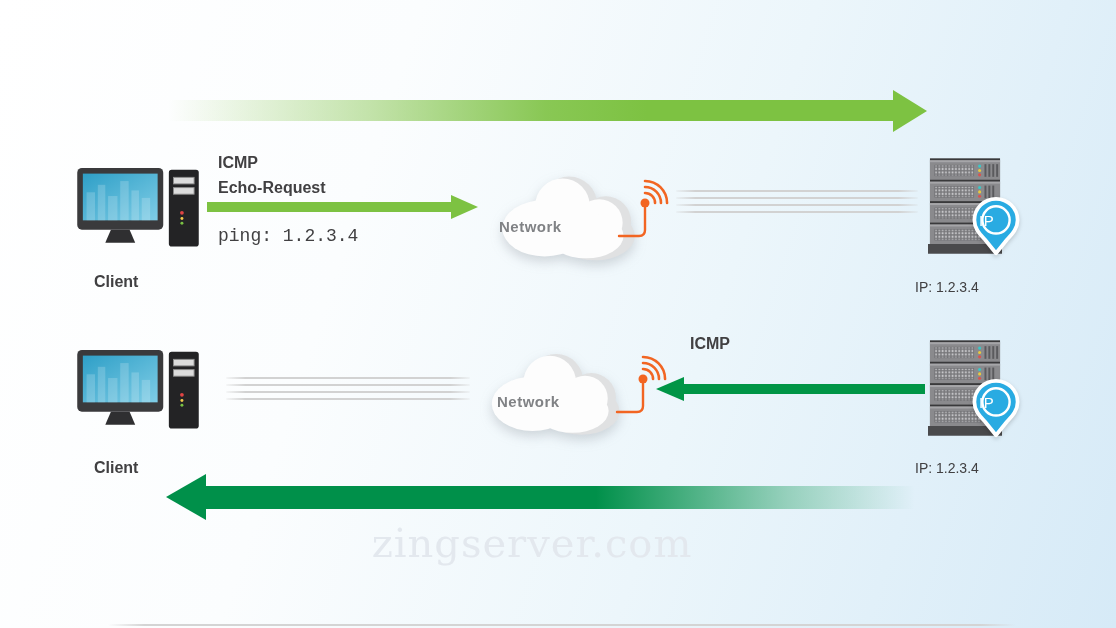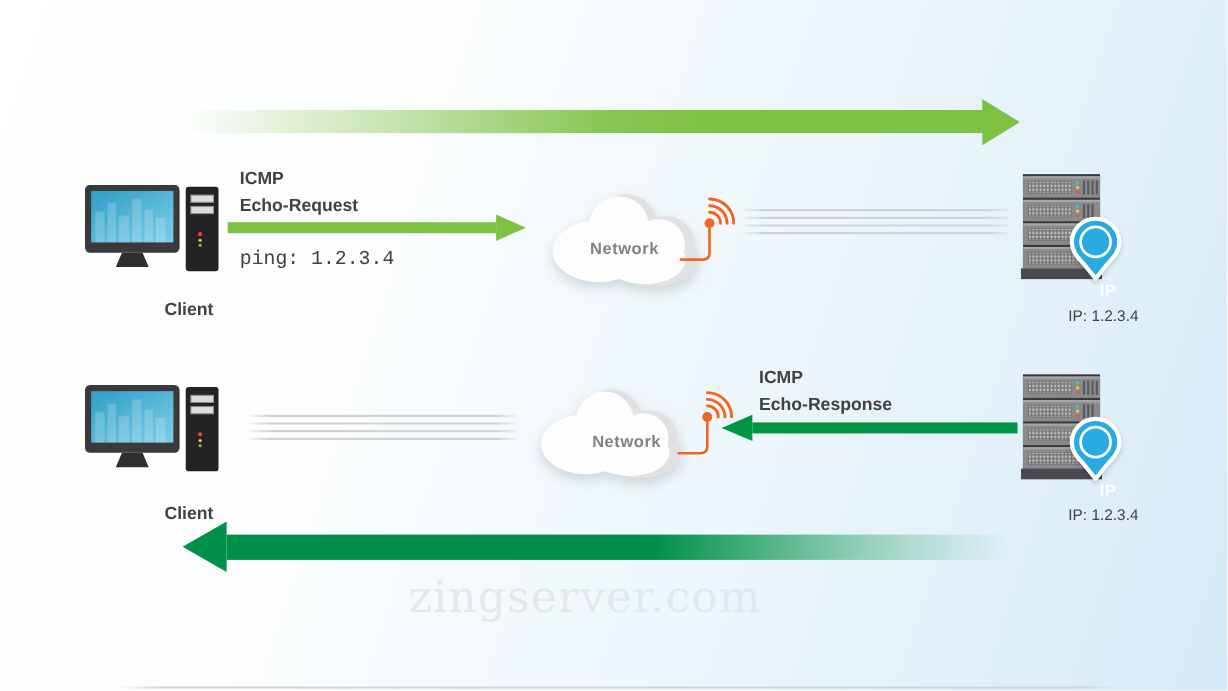--- a/index.html
+++ b/index.html
@@ -2,21 +2,21 @@
 <html><head>
 <meta charset="utf-8">
 <style>
   html,body{margin:0;padding:0;background:#ffffff;}
   #canvas{
     position:relative;width:1116px;height:628px;overflow:hidden;
     background:linear-gradient(108deg,#ffffff 0%,#fbfdfe 32%,#ecf6fb 62%,#d6eaf7 100%);
     font-family:"Liberation Sans",sans-serif;
   }
   .abs{position:absolute;}
-  .center{text-align:right;}
+  .center{text-align:left;}
 
   
   .arrow-body{position:absolute;}
   .tri{position:absolute;width:0;height:0;}
 
   #top-arrow-body{left:168px;top:100px;width:726px;height:21px;
     background:linear-gradient(to right,rgba(125,194,66,0) 0%,rgba(125,194,66,0.45) 28%,rgba(125,194,66,0.9) 52%,#7DC242 66%);}
   #top-arrow-head{left:893px;top:90px;border-top:21px solid transparent;border-bottom:21px solid transparent;border-left:34px solid #7DC242;}
 
   #req-arrow-body{left:207px;top:202px;width:244px;height:10px;background:#7DC242;}
@@ -35,21 +35,21 @@
     background:linear-gradient(to right,rgba(205,205,205,0.15),#d2d2d2 8%,#d2d2d2 92%,rgba(205,205,205,0.15));}
   #lines-request{left:676px;top:190px;width:242px;}
   #lines-response{left:226px;top:377px;width:244px;}
 
   
   .flow-title{font-size:16px;font-weight:bold;color:#414042;line-height:25px;}
   .small-note{font-size:18px;color:#414042;font-family:Liberation Mono, monospace;}
   .client-label{font-size:16px;font-weight:bold;color:#414042;margin-top:12px;}
   .network-label{font-size:15px;font-weight:600;color:#808285;letter-spacing:0.5px;}
   .ip-label{font-size:14px;color:#414042;}
-  .pin-text{font-size:15px;font-weight:bold;color:#ffffff;letter-spacing:0.5px;margin-top:44px;}
+  .pin-text{font-size:15px;font-weight:normal;color:#ffffff;letter-spacing:0.5px;}
 
   #watermark{left:332px;top:520px;width:400px;text-align:center;
     font-family:"DejaVu Serif",serif;font-size:40px;color:#e3e8ee;letter-spacing:1px;}
 
   #bottom-edge{left:108px;top:624px;width:908px;height:2px;
     background:linear-gradient(to right,rgba(214,214,214,0),#d4d4d4 4%,#d4d4d4 96%,rgba(214,214,214,0));border-radius:1px;}
 
   .cloud-svg{filter:drop-shadow(0 5px 6px rgba(110,120,130,0.28));}
   .pin-svg{filter:drop-shadow(0 2px 2px rgba(0,0,0,0.18));}
 </style>
@@ -219,21 +219,20 @@
   <svg class="abs cloud-svg" style="left:480px;top:346px" width="154" height="94">
       <use href="#sym-cloud"></use>
     </svg>
   <div class="abs center network-label" style="left:497px;top:393px;width:104px">Network</div>
   <svg class="abs" style="left:615px;top:354px" width="64" height="64">
       <use href="#sym-antenna"></use>
     </svg>
 
   <div class="abs flow-title" style="left:690px;top:331px">
     <div>ICMP</div>
-    <div>Echo-Response</div>
   </div>
   <div class="arrow-body" id="resp-arrow-body"></div>
   <div class="tri" id="resp-arrow-head"></div>
 
   <svg class="abs" style="left:928px;top:340px" width="74" height="98">
       <use href="#sym-server"></use>
     </svg>
   <svg class="abs pin-svg" style="left:969px;top:378px" width="54" height="62">
       <use href="#sym-pin"></use>
     </svg>

